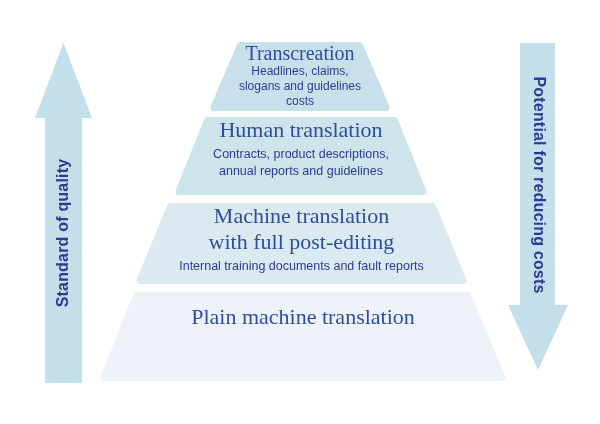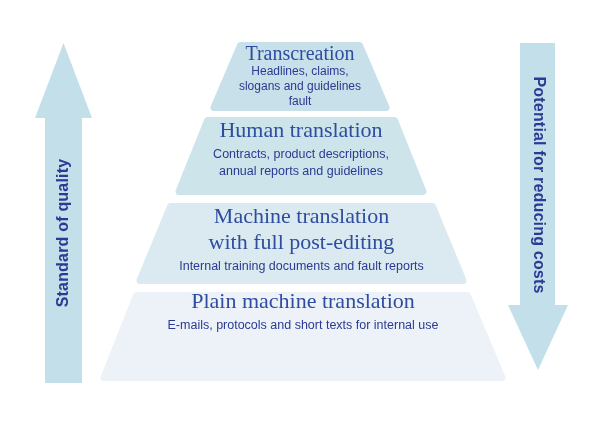--- a/index.html
+++ b/index.html
@@ -32,21 +32,21 @@
     font-family: "Liberation Sans", sans-serif;
     font-weight: normal;
     color: var(--body-text, #2b3a92);
     white-space: nowrap;
   }
 
   
   .lt1 { left: 210px; top: 42px;  width: 180px; height: 69px; }
   .lt2 { left: 175px; top: 117px; width: 252px; height: 78px; }
   .lt3 { left: 136px; top: 203px; width: 331px; height: 81px; }
-  .lt4 { left: 100px; top: 288px; width: 406px; height: 89px; }
+  .lt4 { left: 100px; top: 304px; width: 406px; height: 89px; }
 
   .lt1 .level-title { font-size: 20px; line-height: 22px; }
   .lt2 .level-title, .lt3 .level-title, .lt4 .level-title { font-size: 22px; line-height: 26px; }
   .lt1 .level-sub { font-size: 12px; line-height: 15px; }
   .lt2 .level-sub, .lt3 .level-sub, .lt4 .level-sub { font-size: 12.5px; line-height: 17px; }
   .lt2 .level-title { margin-bottom: 3px; }
   .lt3 .level-sub  { margin-top: 3px; }
   .lt4 .level-title { margin-bottom: 3px; }
 
   .axis-label {
@@ -76,36 +76,35 @@
     <polygon class="rounded" stroke-width="7" stroke-linejoin="round" points="240.5,45.5 359.5,45.5 386,107.5 214,107.5" fill="#c7e0e9" stroke="#c7e0e9"></polygon>
     <polygon class="rounded" stroke-width="7" stroke-linejoin="round" points="207.5,120.5 394.5,120.5 423,191.5 179,191.5" fill="#cce4ea" stroke="#cce4ea"></polygon>
     <polygon class="rounded" stroke-width="7" stroke-linejoin="round" points="170.5,206.5 432.5,206.5 463,280.5 140,280.5" fill="#daeaf0" stroke="#daeaf0"></polygon>
     <polygon class="rounded" stroke-width="7" stroke-linejoin="round" points="136.5,295.5 467.5,295.5 502,377.5 104,377.5" fill="#edf2f8" stroke="#edf2f8"></polygon>
   </svg>
 
   <div class="level-text lt1">
     <div class="level-title">Transcreation</div>
     <div class="level-sub">Headlines, claims,</div>
     <div class="level-sub">slogans and guidelines</div>
-    <div class="level-sub">fault</div>
+    <div class="level-sub">costs</div>
   </div>
 
   <div class="level-text lt2">
     <div class="level-title">Human translation</div>
     <div class="level-sub">Contracts, product descriptions,</div>
     <div class="level-sub">annual reports and guidelines</div>
   </div>
 
   <div class="level-text lt3">
     <div class="level-title">Machine translation</div>
     <div class="level-title">with full post-editing</div>
     <div class="level-sub">Internal training documents and fault reports</div>
   </div>
 
   <div class="level-text lt4">
     <div class="level-title">Plain machine translation</div>
-    <div class="level-sub">E-mails, protocols and short texts for internal use</div>
   </div>
 
   <div class="axis-label left">Standard of quality</div>
   <div class="axis-label right">Potential for reducing costs</div>
 
 </div>
 
 </body></html>

